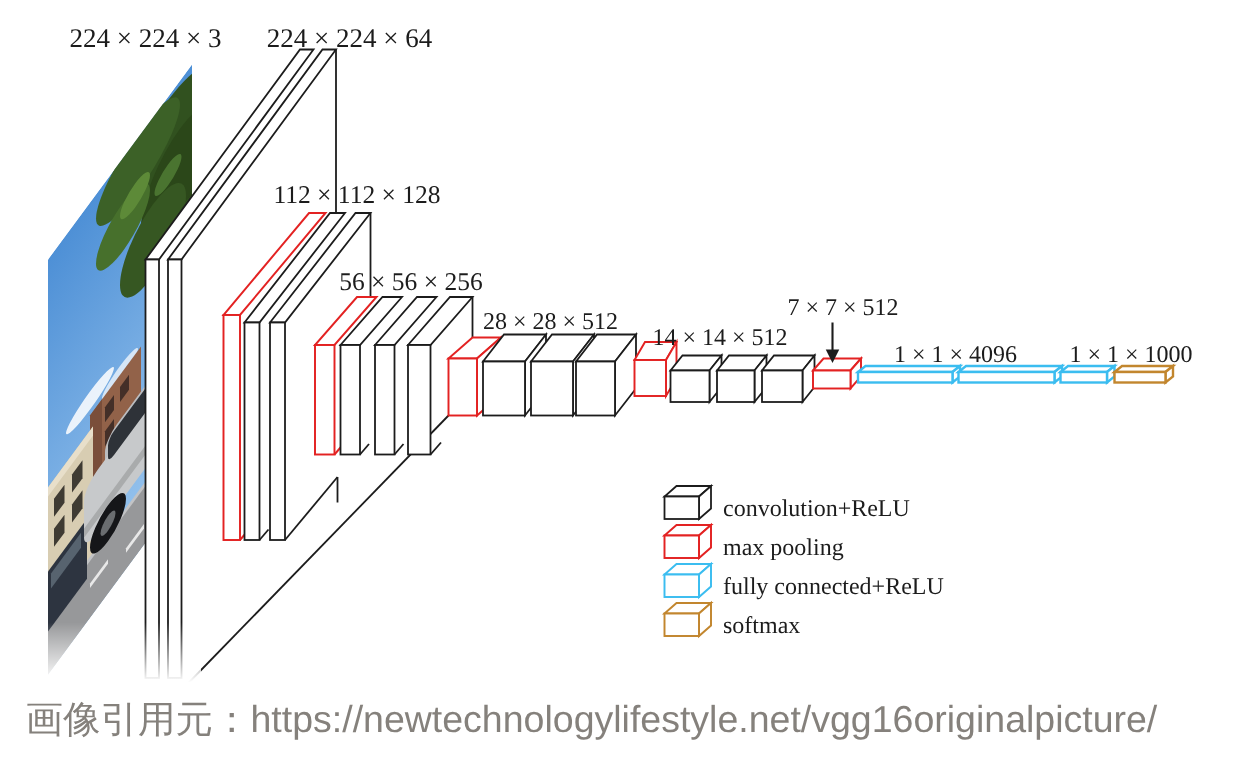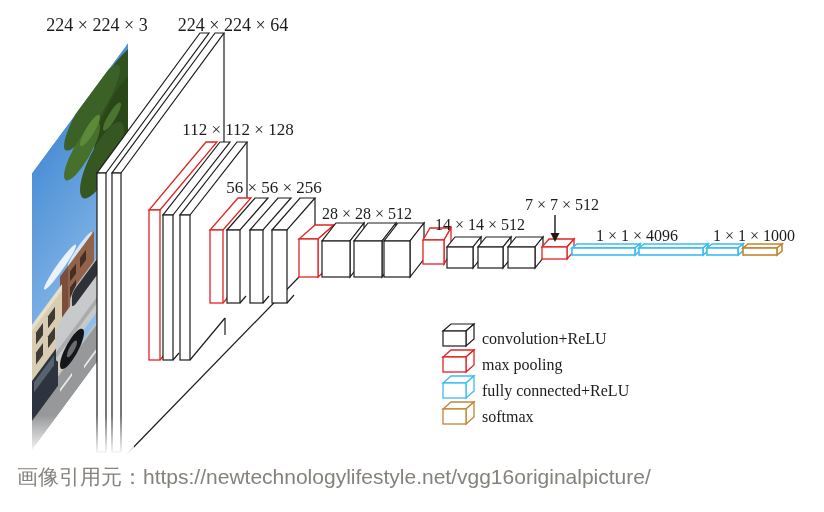--- a/index.html
+++ b/index.html
@@ -6,21 +6,21 @@
   .stage{position:relative;width:824px;height:512px;background:#ffffff;overflow:hidden;
          font-family:"Liberation Serif","DejaVu Serif",serif;}
   svg{position:absolute;left:0;top:0;}
   .bx{fill:#ffffff;stroke-width:1.2;}
   .bxr{fill:#ffffff;stroke-width:1.3;}
   .bar{fill:#ffffff;stroke-width:1.6;}
   .lbl{fill:#1c1c1c;font-family:"Liberation Serif","DejaVu Serif",serif;text-anchor:middle;}
   .fs18{font-size:18px;} .fs17{font-size:17px;} .fs16{font-size:16px;}
   .legtxt{fill:#1c1c1c;font-family:"Liberation Serif","DejaVu Serif",serif;font-size:16px;text-anchor:start;}
   .caption{position:absolute;left:17px;top:463px;font-family:"Liberation Sans","DejaVu Sans",sans-serif;
-           font-size:21px;color:#85817c;white-space:nowrap;letter-spacing:0px;}
+           font-size:25px;color:#85817c;white-space:nowrap;letter-spacing:0px;}
 </style>
 </head>
 <body>
 
 <div class="stage">
 <svg width="824" height="512" viewBox="0 0 824 512">
   <defs>
     <linearGradient id="skyg" x1="0" y1="0" x2="0" y2="1">
       <stop offset="0" stop-color="#4e90d6"></stop>
           <stop offset="1" stop-color="#9cc7ef"></stop>

